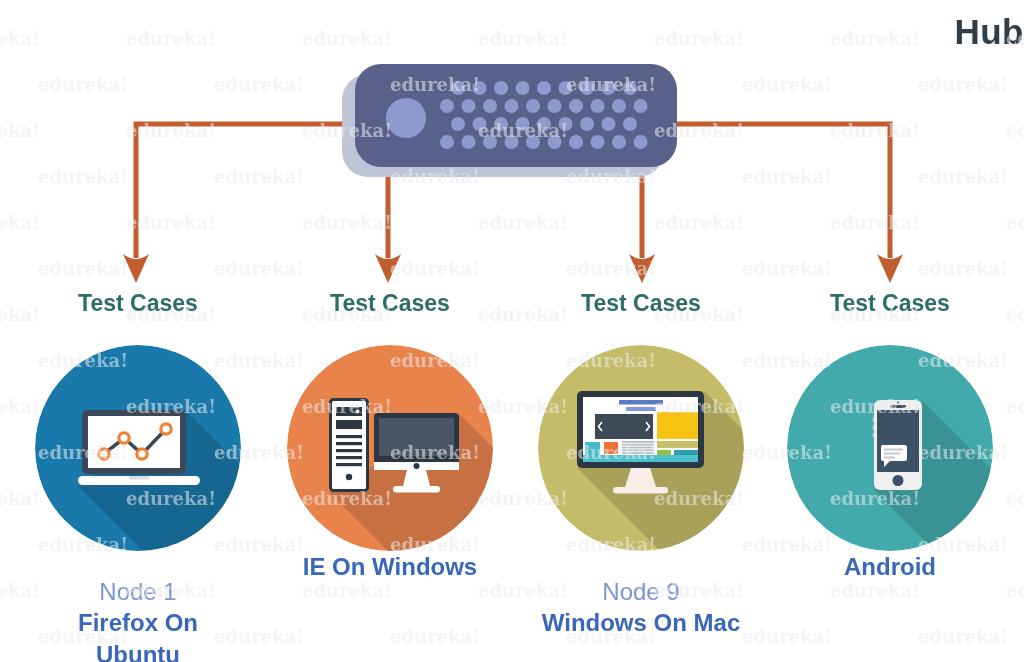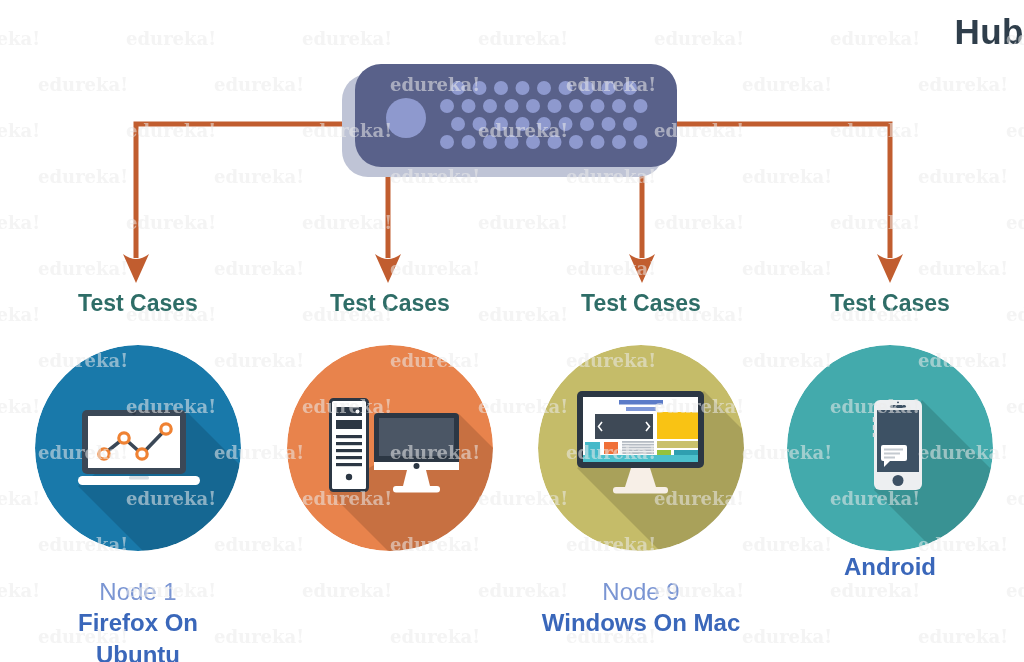--- a/index.html
+++ b/index.html
@@ -163,20 +163,21 @@
           <circle class="dark" cx="20" cy="79" r="3.2"></circle>
           <rect class="dark" x="45" y="15" width="85" height="55" rx="4"></rect>
           <rect class="slate" x="50" y="20" width="75" height="38"></rect>
           <rect class="white" x="45" y="64" width="85" height="8"></rect>
           <circle class="dark" cx="87.5" cy="68" r="3"></circle>
           <polygon class="white" points="78,72 97,72 101,88 74,88"></polygon>
           <rect class="white" x="64" y="88" width="47" height="6.5" rx="3"></rect>
         </g>
       </g>
     </svg>
+    <div class="node-platform">IE On Windows</div>
   </div>
 
   <div class="node-col col-3">
     <div class="test-cases">Test Cases</div>
     <svg class="node-svg" viewBox="0 0 206 206">
       <clipPath id="clip3">
           <circle cx="103" cy="103" r="103"></circle>
         </clipPath>
       <g clip-path="url(#clip3)">
         <circle class="bg3" cx="103" cy="103" r="103"></circle>

